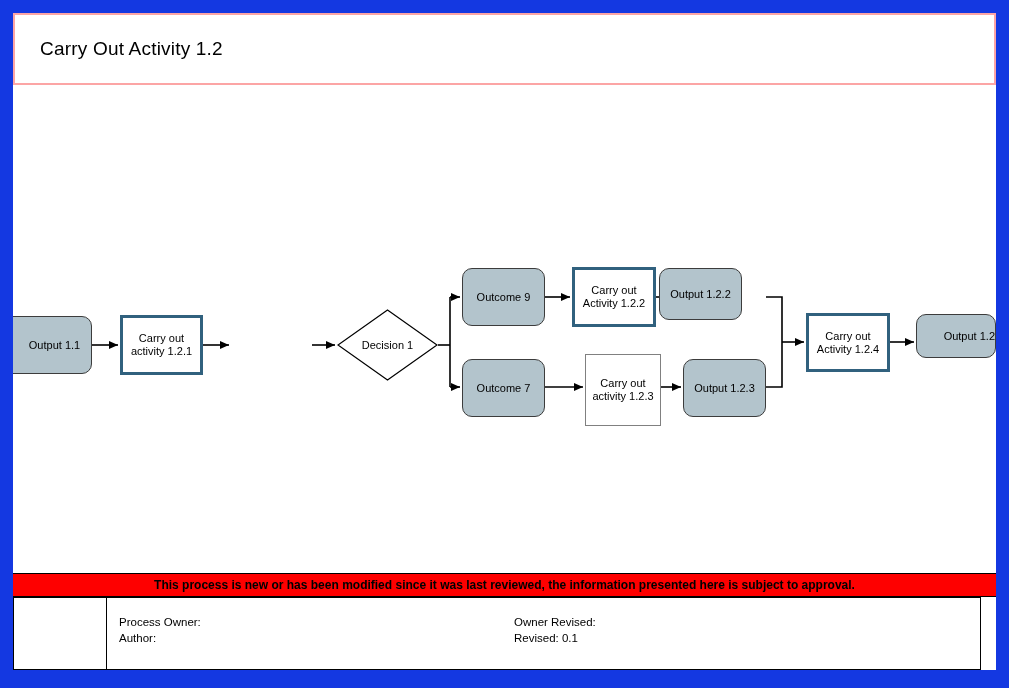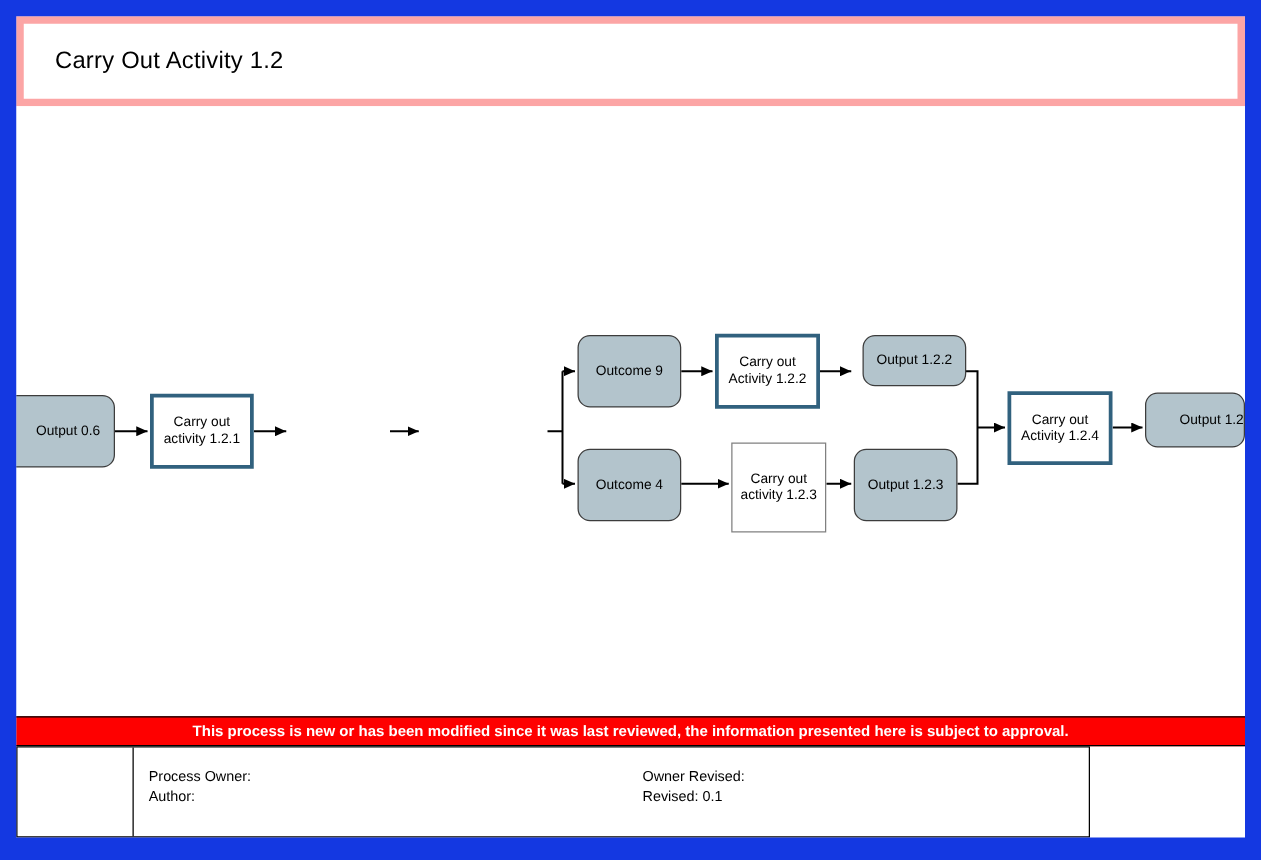--- a/index.html
+++ b/index.html
@@ -9,21 +9,21 @@
   }
   .frame{
     position:absolute;inset:0;box-sizing:border-box;
     border-style:solid;
     border-color:var(--frame-blue,#1438e1);
     border-width:13px 13px 18px 13px;
     pointer-events:none;z-index:50;
   }
   .title-bar{
     position:absolute;left:13px;top:13px;width:983px;height:72px;
-    box-sizing:border-box;border:6px solid #fca5a5;background:#fff;
+    box-sizing:border-box;border:2px solid #fca5a5;background:#fff;
     display:flex;align-items:center;padding-left:25px;
   }
   .title-bar .title{font-size:19px;letter-spacing:0.2px;}
   .canvas{
     position:absolute;left:13px;top:85px;width:983px;height:488px;
     overflow:hidden;background:#fff;
   }
   .connectors{position:absolute;left:0;top:0;width:983px;height:488px;}
   .node{
     position:absolute;box-sizing:border-box;
@@ -43,23 +43,23 @@
   }
   .node.decision{background:transparent;border:none;}
   .node.decision svg{position:absolute;inset:0;}
   .node.decision .dec-label{position:relative;z-index:2;}
   .banner{
     position:absolute;left:13px;top:573px;width:983px;height:24px;
     box-sizing:border-box;background:var(--banner-red,#fe0000);
     border-top:1px solid #000;border-bottom:1px solid #000;
     display:flex;align-items:center;justify-content:center;
   }
-  .banner .banner-text{color:#ffffff;font-weight:bold;font-size:12px;}
+  .banner .banner-text{color:#000000;font-weight:bold;font-size:12px;}
   .footer{
-    position:absolute;left:13px;top:597px;width:859px;height:73px;
+    position:absolute;left:13px;top:597px;width:968px;height:73px;
     box-sizing:border-box;border:1px solid #000;background:#fff;text-decoration:underline;
   }
   .footer .divider{
     position:absolute;left:92px;top:0;height:100%;width:0;
     border-left:1px solid #000;
   }
   .footer .meta{position:absolute;top:17px;font-size:11.5px;line-height:15.5px;}
   .footer .meta.owner{left:105px;}
   .footer .meta.revision{left:500px;}
 </style>
@@ -90,45 +90,51 @@
       <path d="M643 212 L668 212" marker-end="url(#arrow)"></path>
       <path d="M532 302 L570 302" marker-end="url(#arrow)"></path>
       <path d="M648 302 L668 302" marker-end="url(#arrow)"></path>
       <path d="M753 212 L769 212 L769 302 L753 302"></path>
       <path d="M769 257 L791 257" marker-end="url(#arrow)"></path>
       <path d="M877 257 L901 257" marker-end="url(#arrow)"></path>
     </g>
   </svg>
 
   <div class="node output" style="left:-10px;top:231px;width:89px;height:58px;padding-left:14px;border-radius:0 10px 10px 0;">
-    <span>Output 0.6</span>
+    <span>Output 1.1</span>
   </div>
 
   <div class="node activity-hl" style="left:107px;top:230px;width:83px;height:60px;">
     <span>Carry out
 activity 1.2.1</span>
   </div>
 
 
+  <div class="node decision" style="left:324px;top:224px;width:101px;height:72px;">
+    <svg viewBox="0 0 101 72">
+      <polygon points="50.5,1 100,36 50.5,71 1,36" fill="#ffffff" stroke="#000000" stroke-width="1.2"></polygon>
+    </svg>
+    <span class="dec-label">Decision 1</span>
+  </div>
 
   <div class="node output" style="left:449px;top:183px;width:83px;height:58px;">
     <span>Outcome 9</span>
   </div>
 
   <div class="node activity-hl" style="left:559px;top:182px;width:84px;height:60px;">
     <span>Carry out
 Activity 1.2.2</span>
   </div>
 
-  <div class="node output" style="left:677px;top:183px;width:83px;height:41px;">
+  <div class="node output" style="left:646px;top:183px;width:83px;height:52px;">
     <span>Output 1.2.2</span>
   </div>
 
   <div class="node output" style="left:449px;top:274px;width:83px;height:58px;">
-    <span>Outcome 4</span>
+    <span>Outcome 7</span>
   </div>
 
   <div class="node activity" style="left:572px;top:269px;width:76px;height:72px;">
     <span>Carry out
 activity 1.2.3</span>
   </div>
 
   <div class="node output" style="left:670px;top:274px;width:83px;height:58px;">
     <span>Output 1.2.3</span>
   </div>

